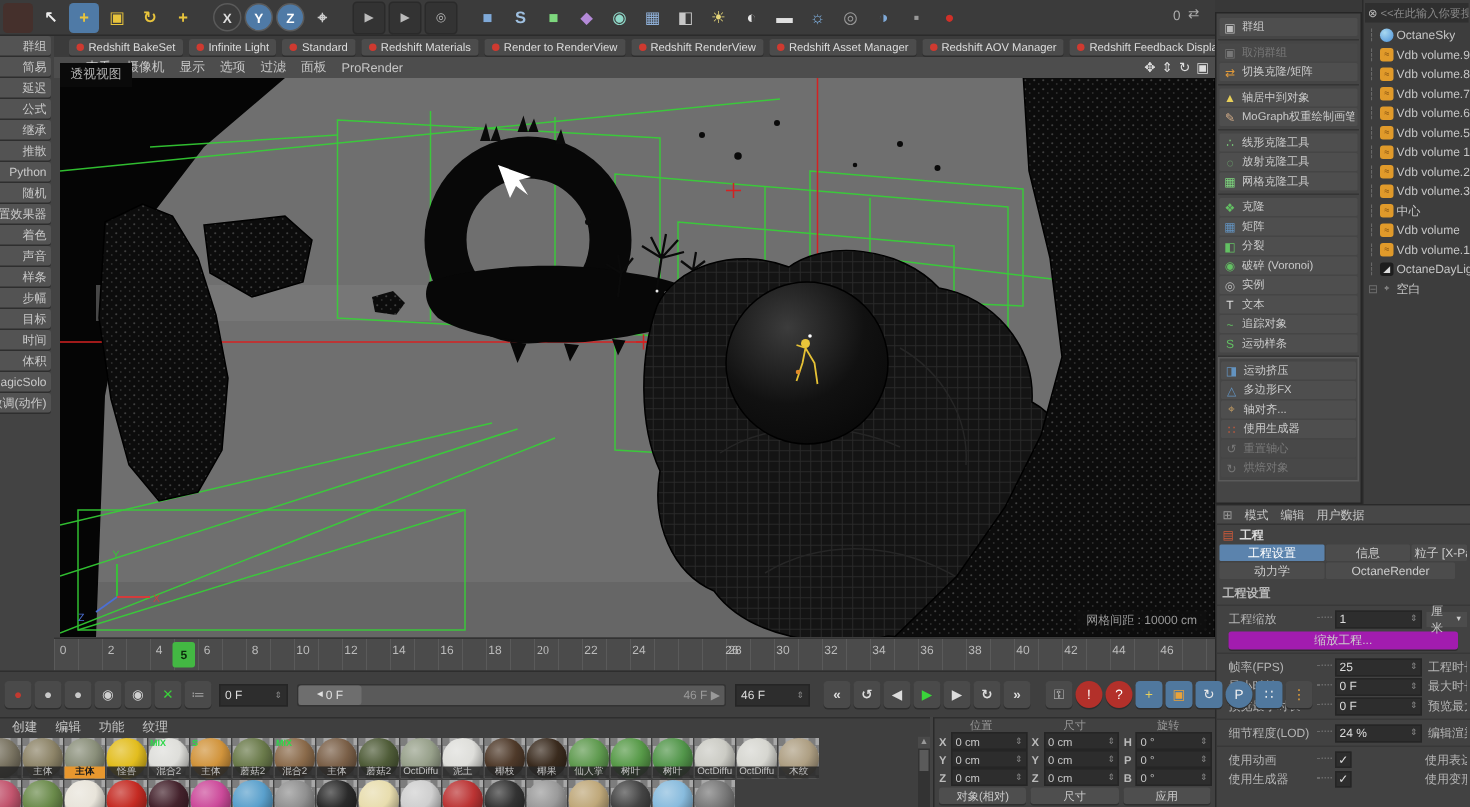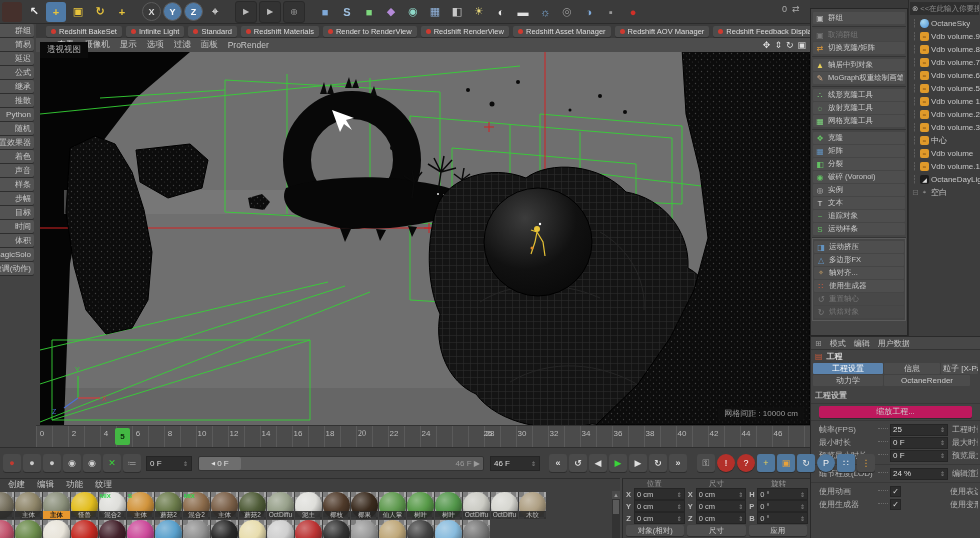--- a/index.html
+++ b/index.html
@@ -70,21 +70,21 @@
   .arow{display:flex;align-items:center;height:13px;padding:0 2px 0 8px;}
   .arow .al{width:58px;color:#b5b5b5;white-space:nowrap;overflow:hidden;flex:none;}
   .lead{flex:0 0 10px;border-bottom:1px dotted #6a6a6a;margin:0 2px 3px 1px;}
   .abox{width:52px;height:10px;background:#2d2d2d;border:1px solid #252525;color:#ddd;display:flex;
         align-items:center;padding:0 2px;justify-content:space-between;flex:none;}
   .spin{color:#8a8a8a;font-size:6px;}
   .archk{width:9px;height:9px;background:#2d2d2d;border:1px solid #252525;color:#ddd;font-size:8px;
          line-height:9px;text-align:center;flex:none;margin-right:45px;}
   .aright{color:#b5b5b5;white-space:nowrap;overflow:hidden;margin-left:4px;}
   .adrop{background:#4c4c4c;height:10px;display:flex;align-items:center;gap:3px;padding:0 3px;margin-left:3px;color:#ccc;}
-  .abtn{background:#be185d;border-radius:2px;height:12px;line-height:12px;text-align:center;
+  .abtn{background:#a21caf;border-radius:2px;height:12px;line-height:12px;text-align:center;
         margin:2px 8px;box-shadow:0 1px 0 #2e2e2e;color:#ccc;}
   .adiv{border-top:1px solid #383838;margin:2px 0;}
   
   #ruler{position:absolute;left:36px;top:425px;width:774px;height:22px;background:#4b4b4b;
          border-top:1px solid #333;box-sizing:border-box;
          background-image:repeating-linear-gradient(90deg,#5a5a5a 0,#5a5a5a 1px,transparent 1px,transparent 16px);}
   .tick{position:absolute;top:3px;transform:translateX(-50%);font-size:8px;color:#bbb;}
   #playhead{position:absolute;top:2px;width:15px;height:17px;background:#43b843;border-radius:2px;
             color:#0c2c0c;font-size:8px;font-weight:bold;display:flex;align-items:center;justify-content:center;}
   
@@ -556,20 +556,32 @@
       <div class="tabrow">
         <div class="tab active" style="width: 70px;">工程设置</div>
         <div class="tab" style="width: 56px;">信息</div>
         <div class="tab" style="width: 40px; flex: 1 1 0%;">粒子 [X-Partic</div>
       </div>
       <div class="tabrow">
         <div class="tab" style="width: 70px;">动力学</div>
         <div class="tab" style="width: 86px;">OctaneRender</div>
       </div>
       <div class="asec">工程设置</div>
+      <div class="arow">
+        <div class="al">工程缩放</div>
+        <div class="lead"></div>
+        <div class="abox">
+          <div style="display: inline;">1</div>
+          <div class="spin">⇕</div>
+        </div>
+        <div class="adrop">
+          <div style="display: inline;">厘米</div>
+          <div style="font-size: 5px;">▼</div>
+        </div>
+      </div>
       <div class="abtn">缩放工程...</div>
       <div class="adiv"></div>
       <div class="arow">
         <div class="al">帧率(FPS)</div>
         <div class="lead"></div>
         <div class="abox">
           <div style="display: inline;">25</div>
           <div class="spin">⇕</div>
         </div>
         <div class="aright">工程时长</div>

